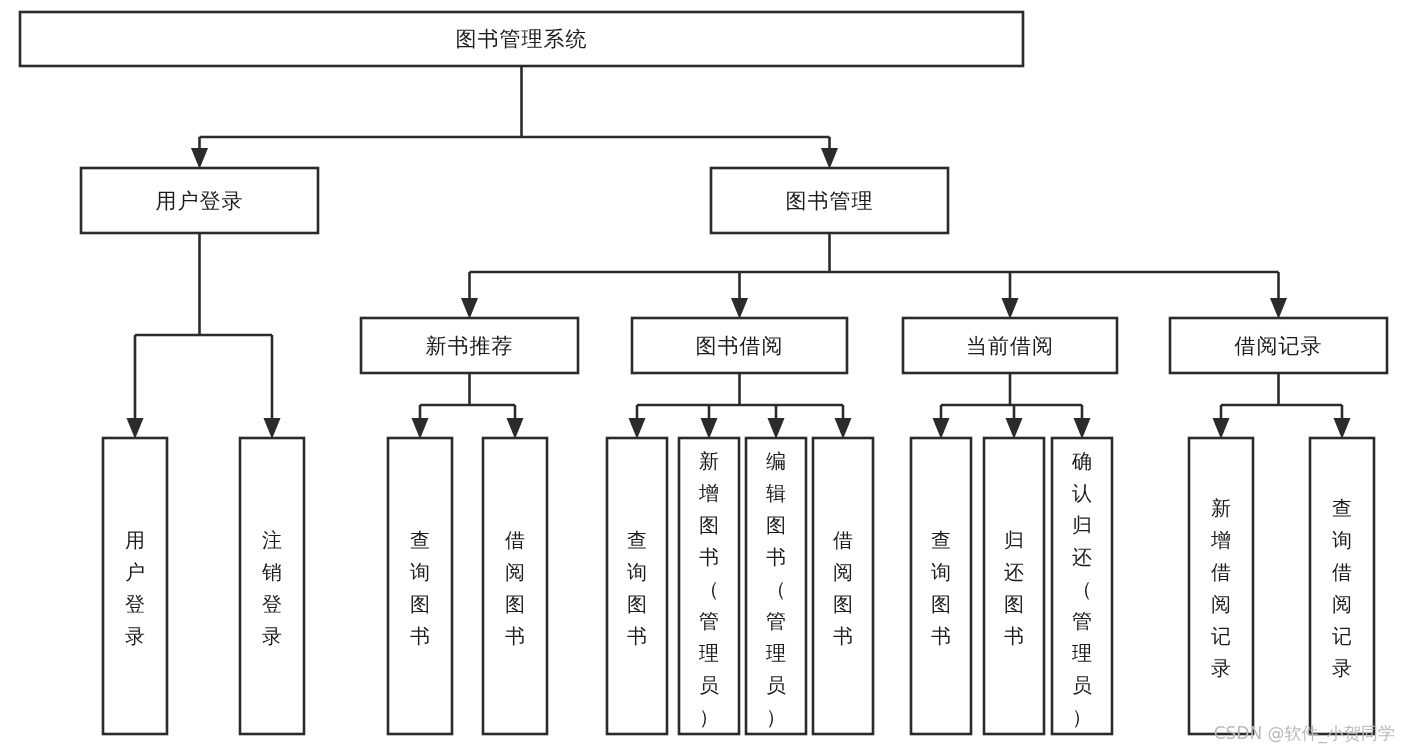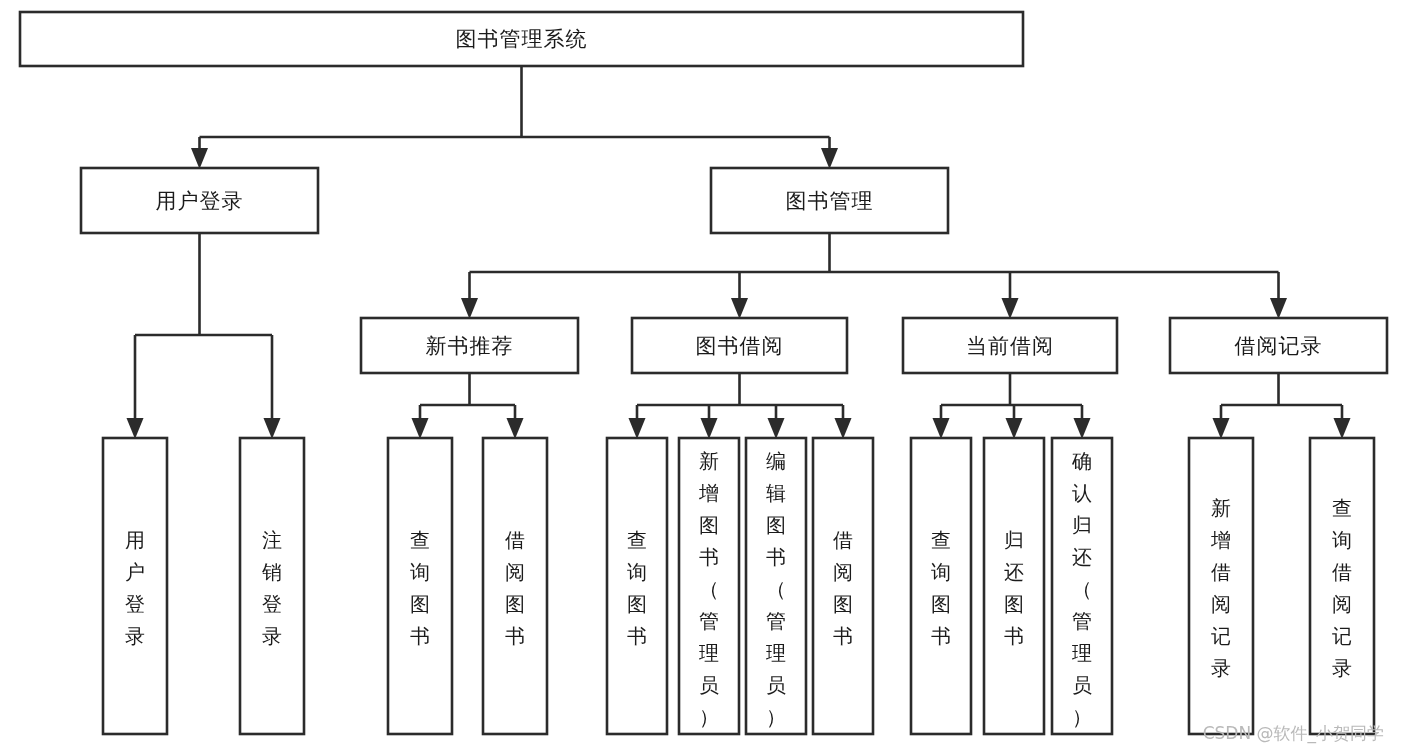--- a/index.html
+++ b/index.html
@@ -53,21 +53,21 @@
     stroke-width: 2.6;
     fill: none;
     stroke-linecap: butt;
   }
   .arrow-head {
     fill: #2b2b2b;
     stroke: none;
   }
   .watermark-text {
     position: absolute;
-    right: 21px;
+    right: 10px;
     bottom: 2px;
     font-family: "DejaVu Sans", "Liberation Sans", sans-serif;
     font-size: 17px;
     color: #b9b9b9;
     white-space: nowrap;
     pointer-events: none;
     user-select: none;
     text-align: center;
   }
 </style>

